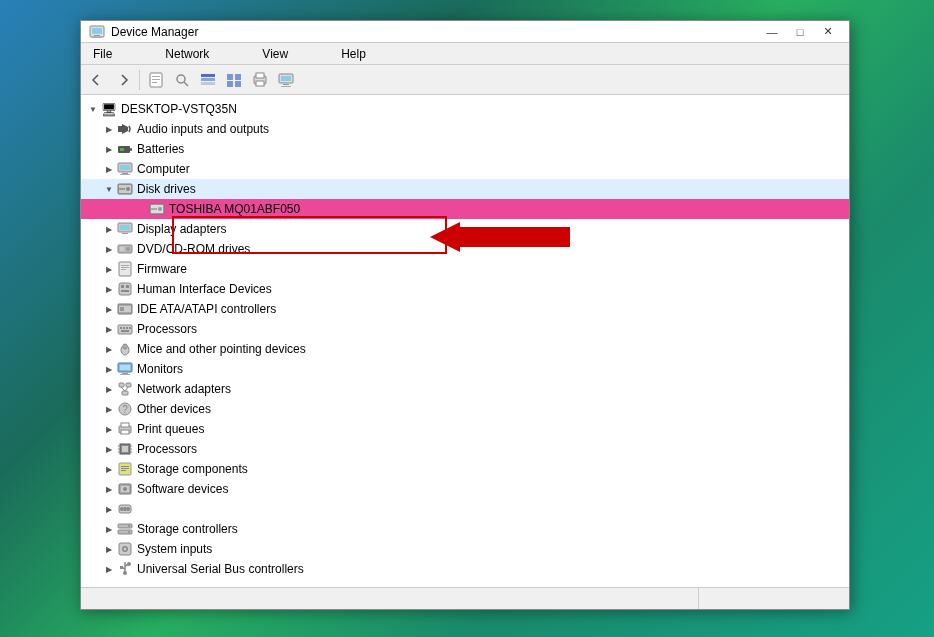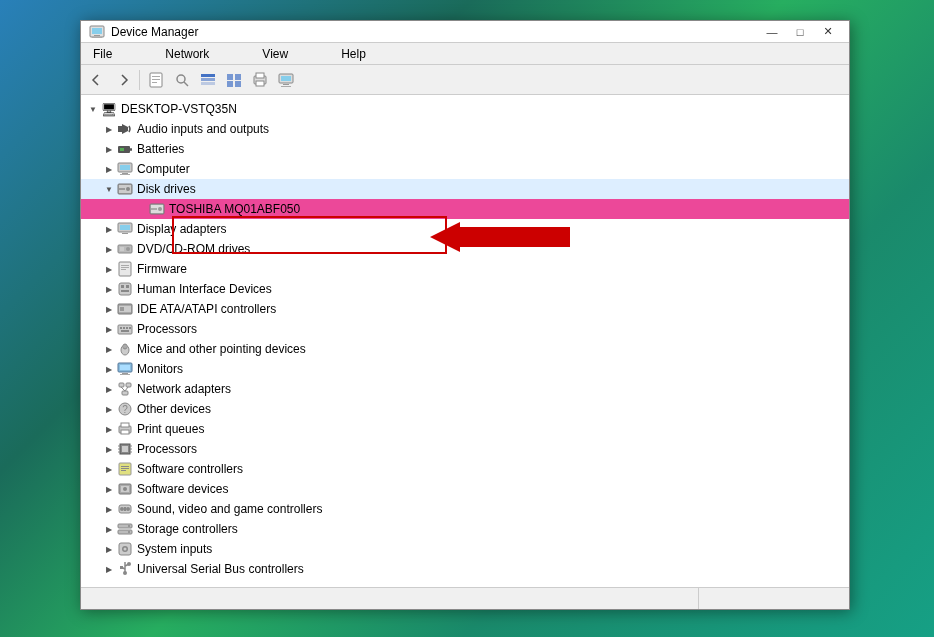--- a/index.html
+++ b/index.html
@@ -539,21 +539,21 @@
       <div class="tree-item" style="padding-left:20px;">
         <div class="expand-btn">▶</div>
         <div class="tree-icon">
           <svg width="16" height="16" viewBox="0 0 16 16">
             <rect x="2" y="2" width="12" height="12" rx="1" fill="#e0e080" stroke="#999"></rect>
             <rect x="4" y="5" width="8" height="1" fill="#888"></rect>
             <rect x="4" y="7" width="8" height="1" fill="#888"></rect>
             <rect x="4" y="9" width="5" height="1" fill="#888"></rect>
           </svg>
         </div>
-        <span class="tree-label">Software controllers</span>
+        <span class="tree-label">Storage components</span>
       </div>
 
       <div class="tree-item" style="padding-left:20px;">
         <div class="expand-btn">▶</div>
         <div class="tree-icon">
           <svg width="16" height="16" viewBox="0 0 16 16">
             <rect x="2" y="3" width="12" height="10" rx="1" fill="#aaa" stroke="#777"></rect>
             <rect x="4" y="5" width="8" height="6" fill="#ccc"></rect>
             <circle cx="8" cy="8" r="2" fill="#888"></circle>
           </svg>
@@ -564,21 +564,20 @@
       <div class="tree-item" style="padding-left:20px;">
         <div class="expand-btn">▶</div>
         <div class="tree-icon">
           <svg width="16" height="16" viewBox="0 0 16 16">
             <rect x="2" y="4" width="12" height="8" rx="2" fill="#ccc" stroke="#888"></rect>
             <circle cx="5" cy="8" r="2" fill="#888"></circle>
             <circle cx="11" cy="8" r="2" fill="#888"></circle>
             <rect x="7" y="6" width="2" height="4" fill="#888"></rect>
           </svg>
         </div>
-        <span class="tree-label">Sound, video and game controllers</span>
       </div>
 
       <div class="tree-item" style="padding-left:20px;">
         <div class="expand-btn">▶</div>
         <div class="tree-icon">
           <svg width="16" height="16" viewBox="0 0 16 16">
             <rect x="1" y="3" width="14" height="4" rx="1" fill="#bbb" stroke="#888"></rect>
             <rect x="1" y="9" width="14" height="4" rx="1" fill="#bbb" stroke="#888"></rect>
             <circle cx="12" cy="5" r="1" fill="#888"></circle>
             <circle cx="12" cy="11" r="1" fill="#888"></circle>

